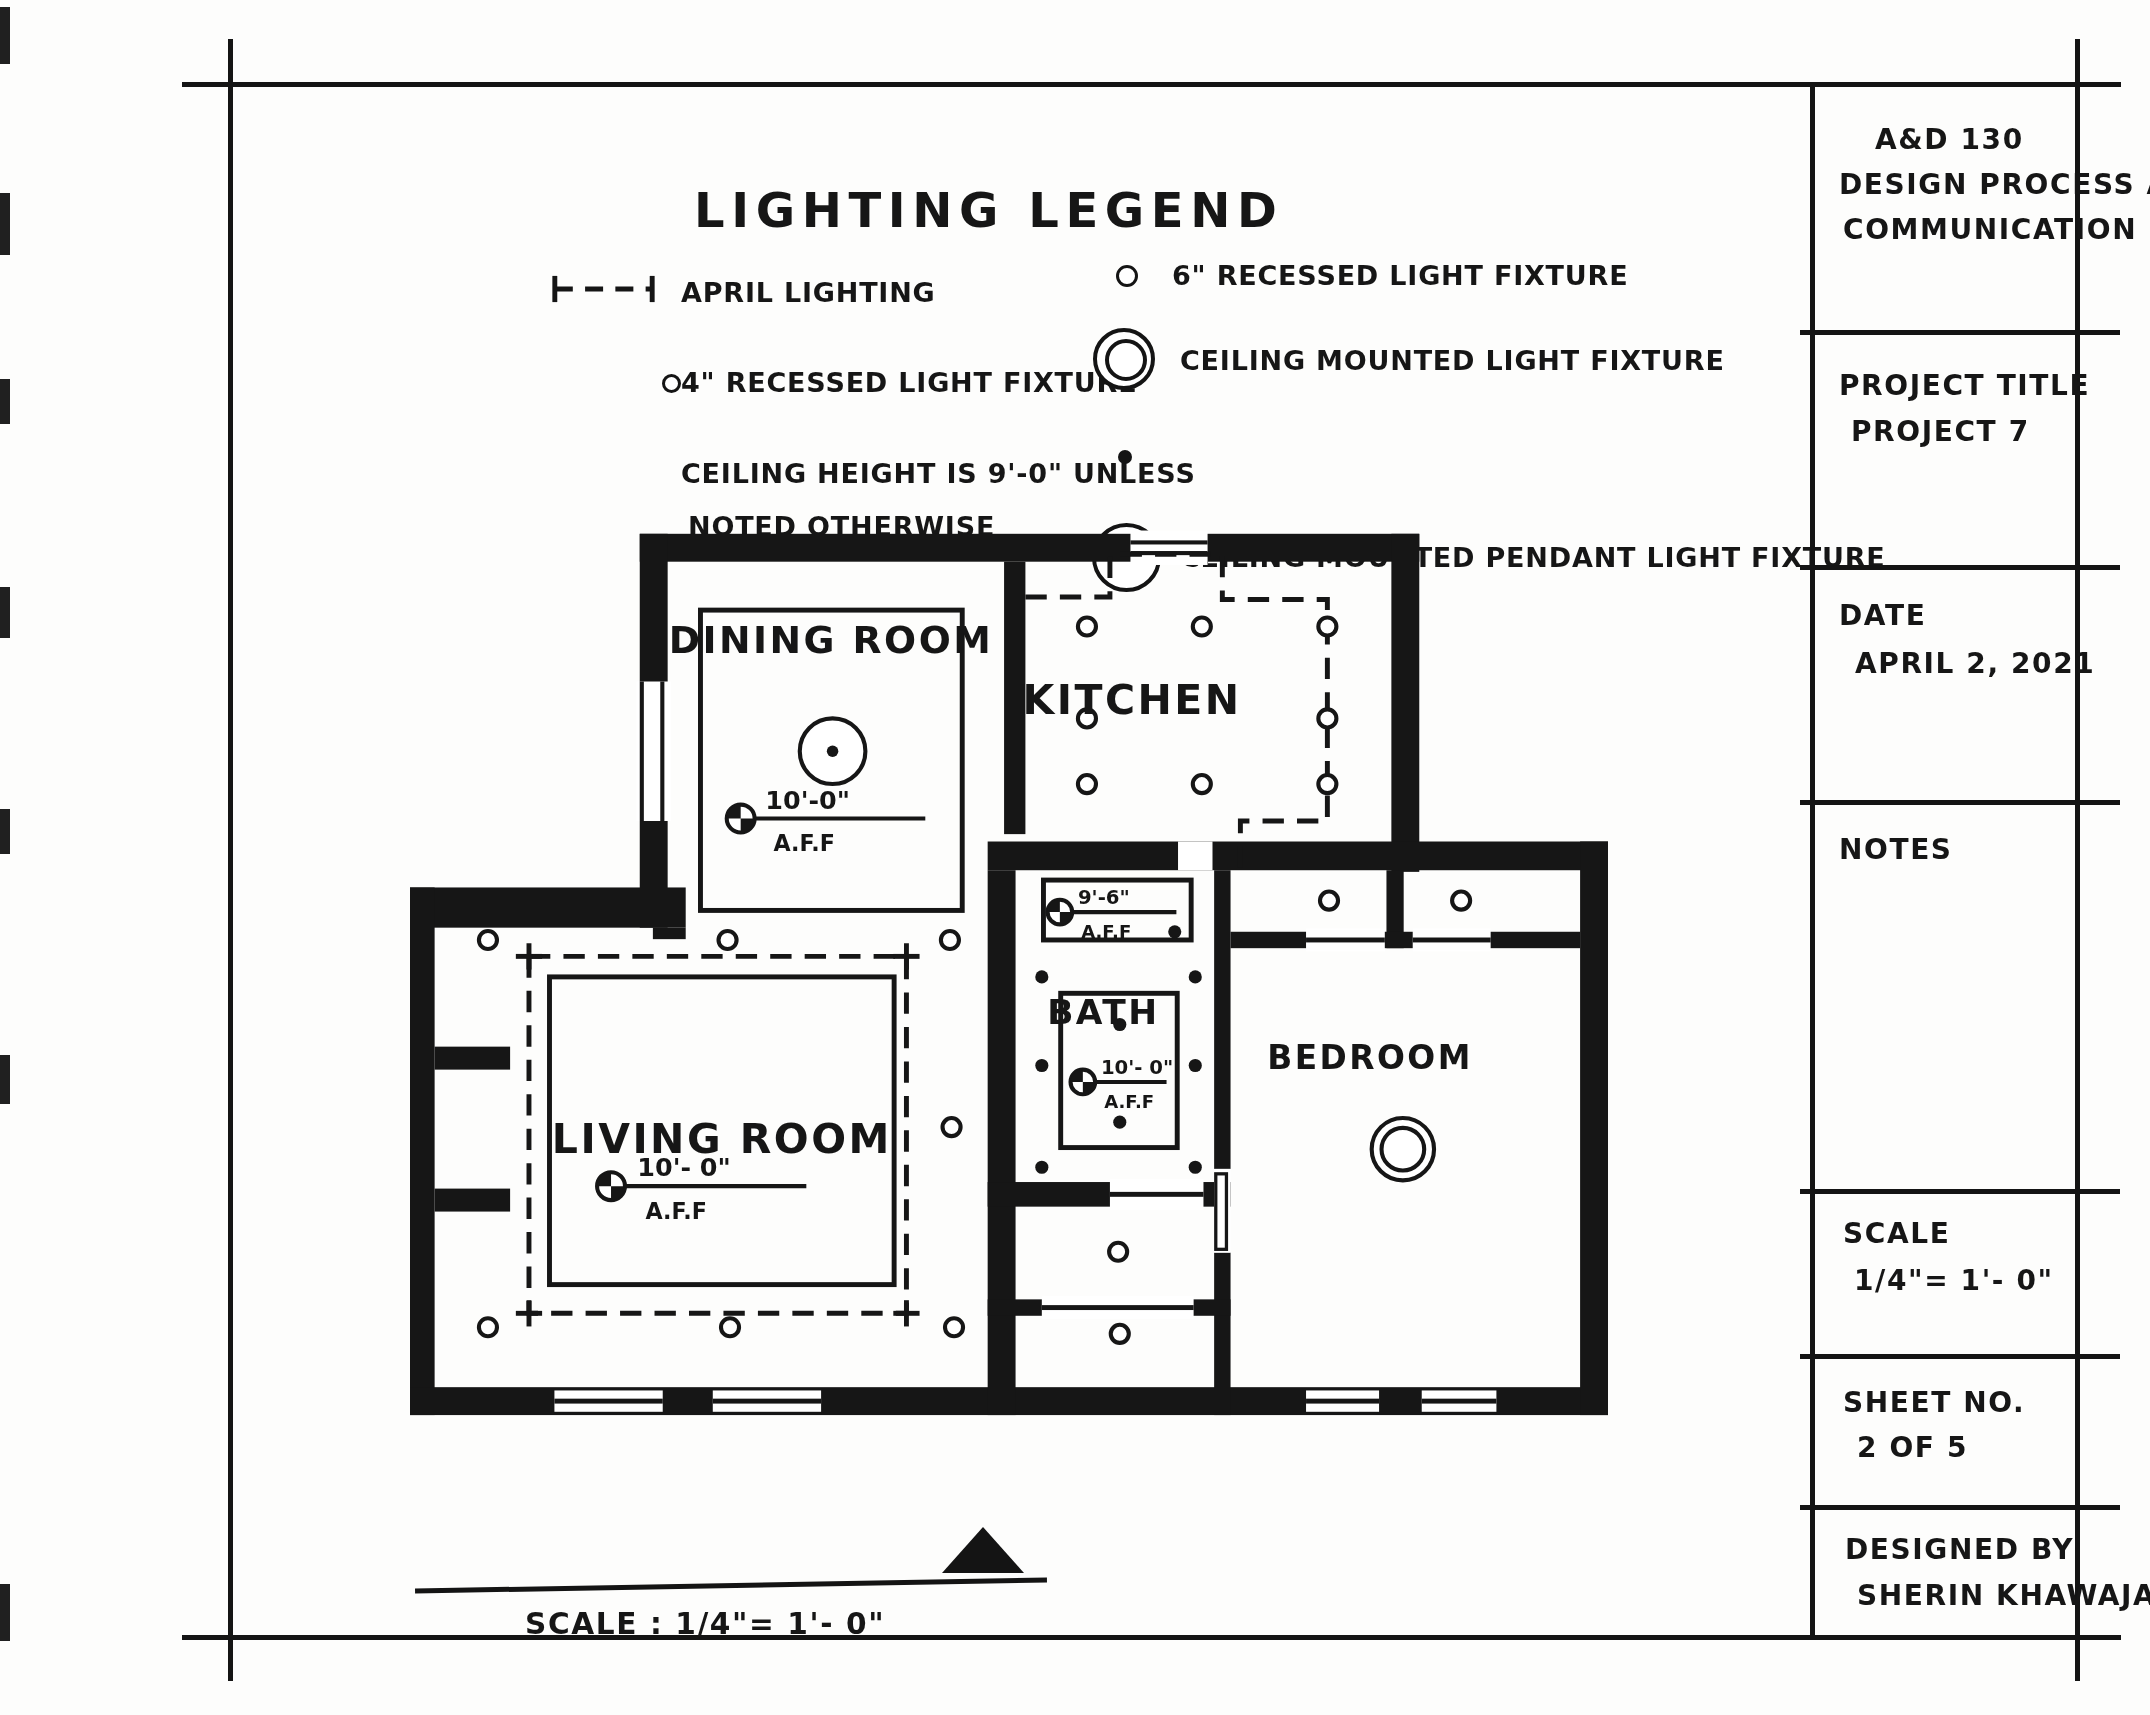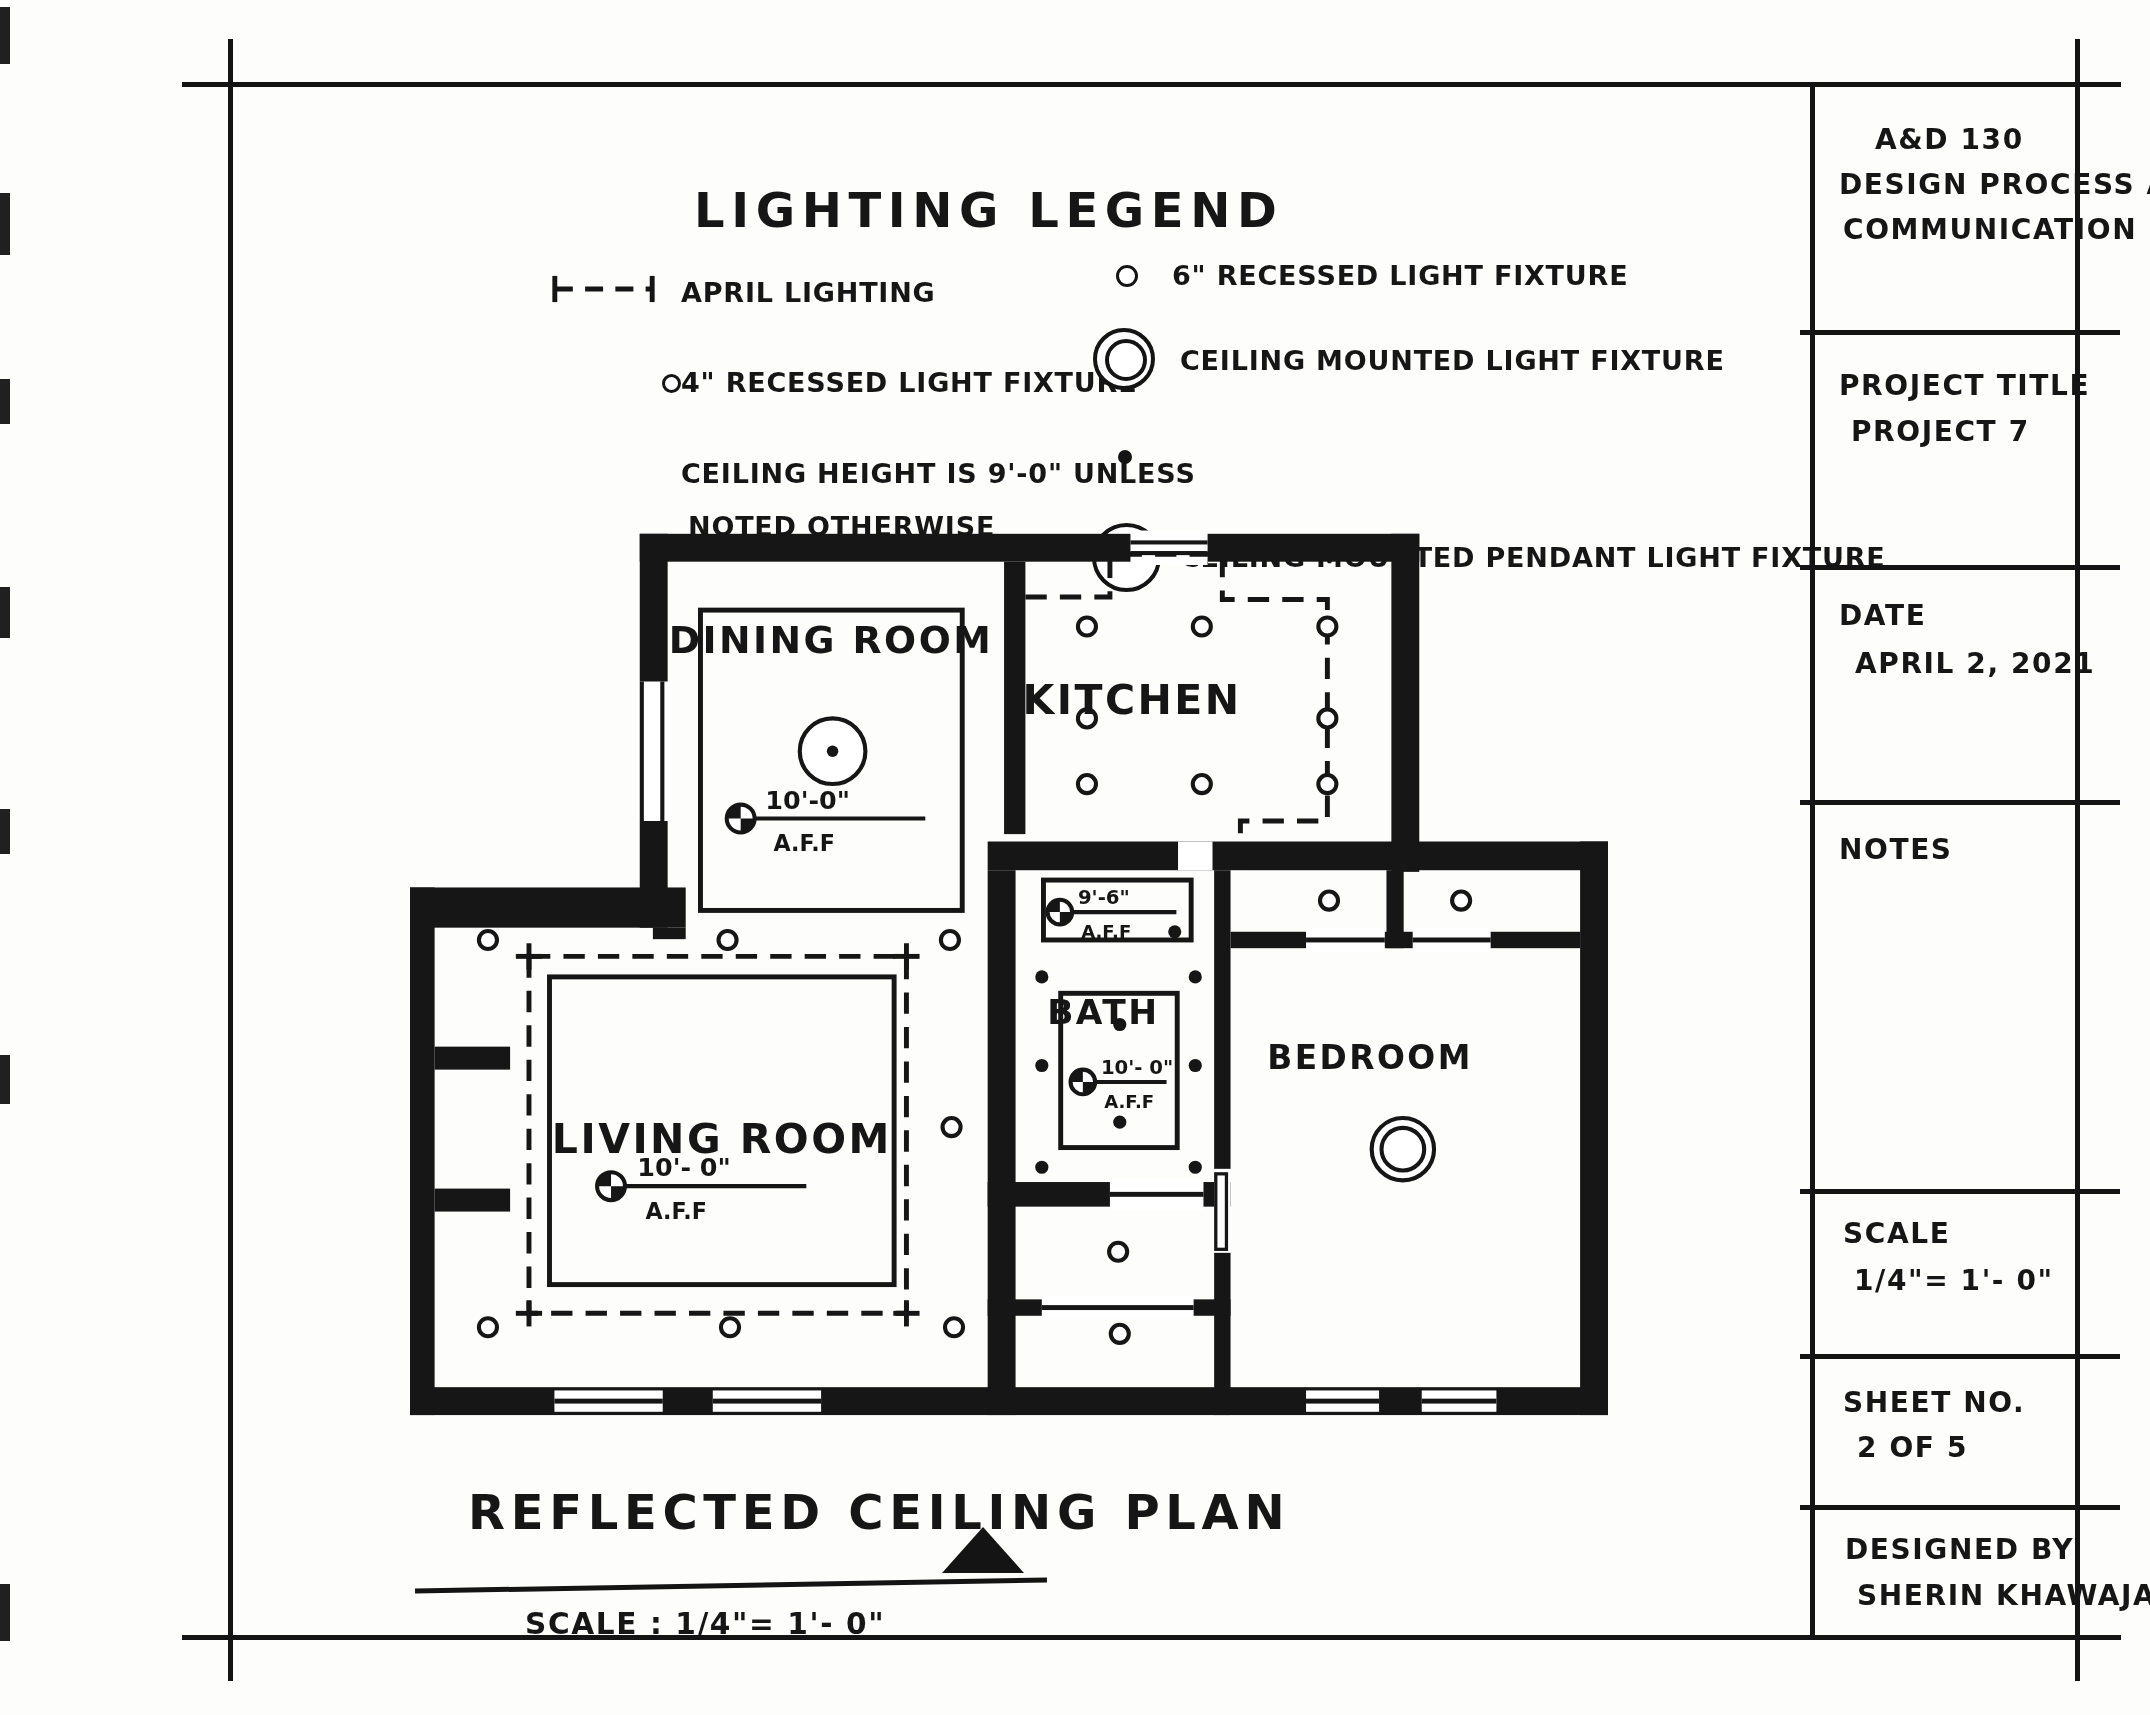--- a/index.html
+++ b/index.html
@@ -226,21 +226,20 @@
       <text x="26" y="32" font-size="22">A.F.F</text>
     </g>
 
     <text class="room" x="513" y="165" font-size="46" text-anchor="middle">DINING ROOM</text>
     <text class="room" x="880" y="240" font-size="50" text-anchor="middle">KITCHEN</text>
     <text class="room" x="845" y="618" font-size="42" text-anchor="middle">BATH</text>
     <text class="room" x="380" y="775" font-size="50" text-anchor="middle">LIVING ROOM</text>
     <text class="room" x="1170" y="672" font-size="40" text-anchor="middle">BEDROOM</text>
   </svg>
 
-  <div class="txt" style="left:468px;top:1484px;font-size:48px;letter-spacing:5.7px;">REFLECTED CEILING PLAN</div>
   <div class="bline" style="left:415px;top:1583px;width:632px;height:4.9px;transform:rotate(-1deg);"></div>
   <div class="tri" style="left:942px;top:1527px;"></div>
   <div class="txt" style="left:525px;top:1607px;font-size:29.6px;letter-spacing:1.6px;">SCALE : 1/4"= 1'- 0"</div>
 
   <div class="bline" style="left:1810px;top:82px;width:4.9px;height:1558px;"></div>
   <div class="bline" style="left:1800px;top:330px;width:320px;height:4.9px;"></div>
   <div class="bline" style="left:1800px;top:565px;width:320px;height:4.9px;"></div>
   <div class="bline" style="left:1800px;top:800px;width:320px;height:4.9px;"></div>
   <div class="bline" style="left:1800px;top:1189px;width:320px;height:4.9px;"></div>
   <div class="bline" style="left:1800px;top:1354px;width:320px;height:4.9px;"></div>

